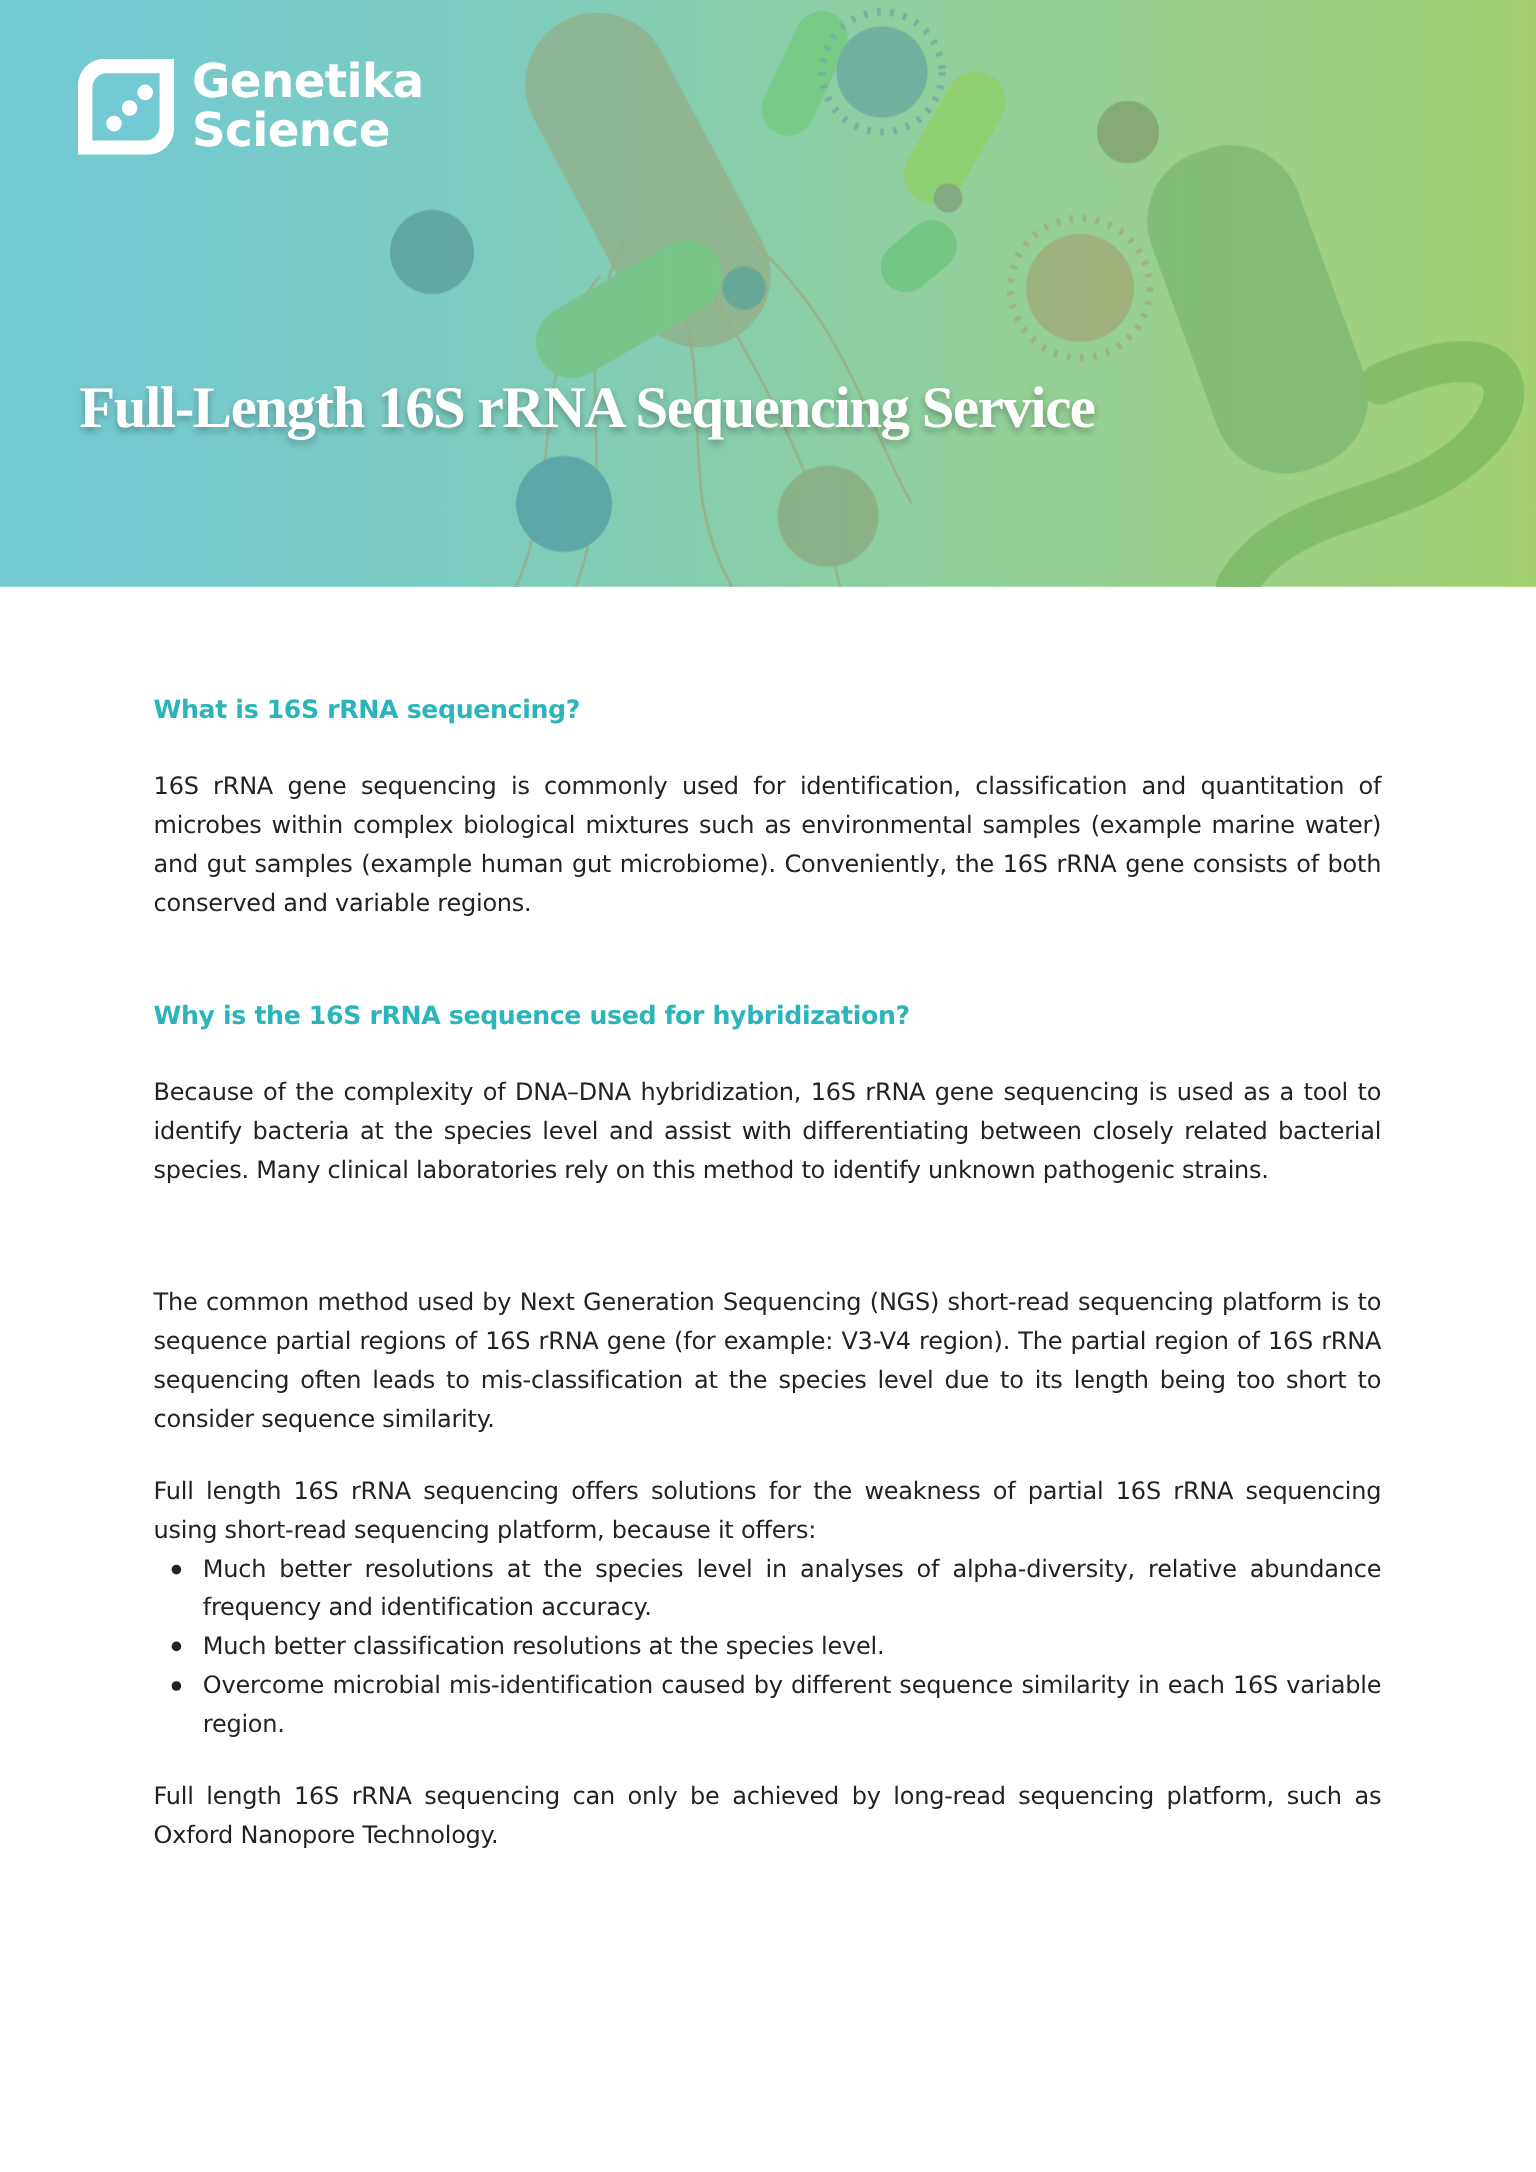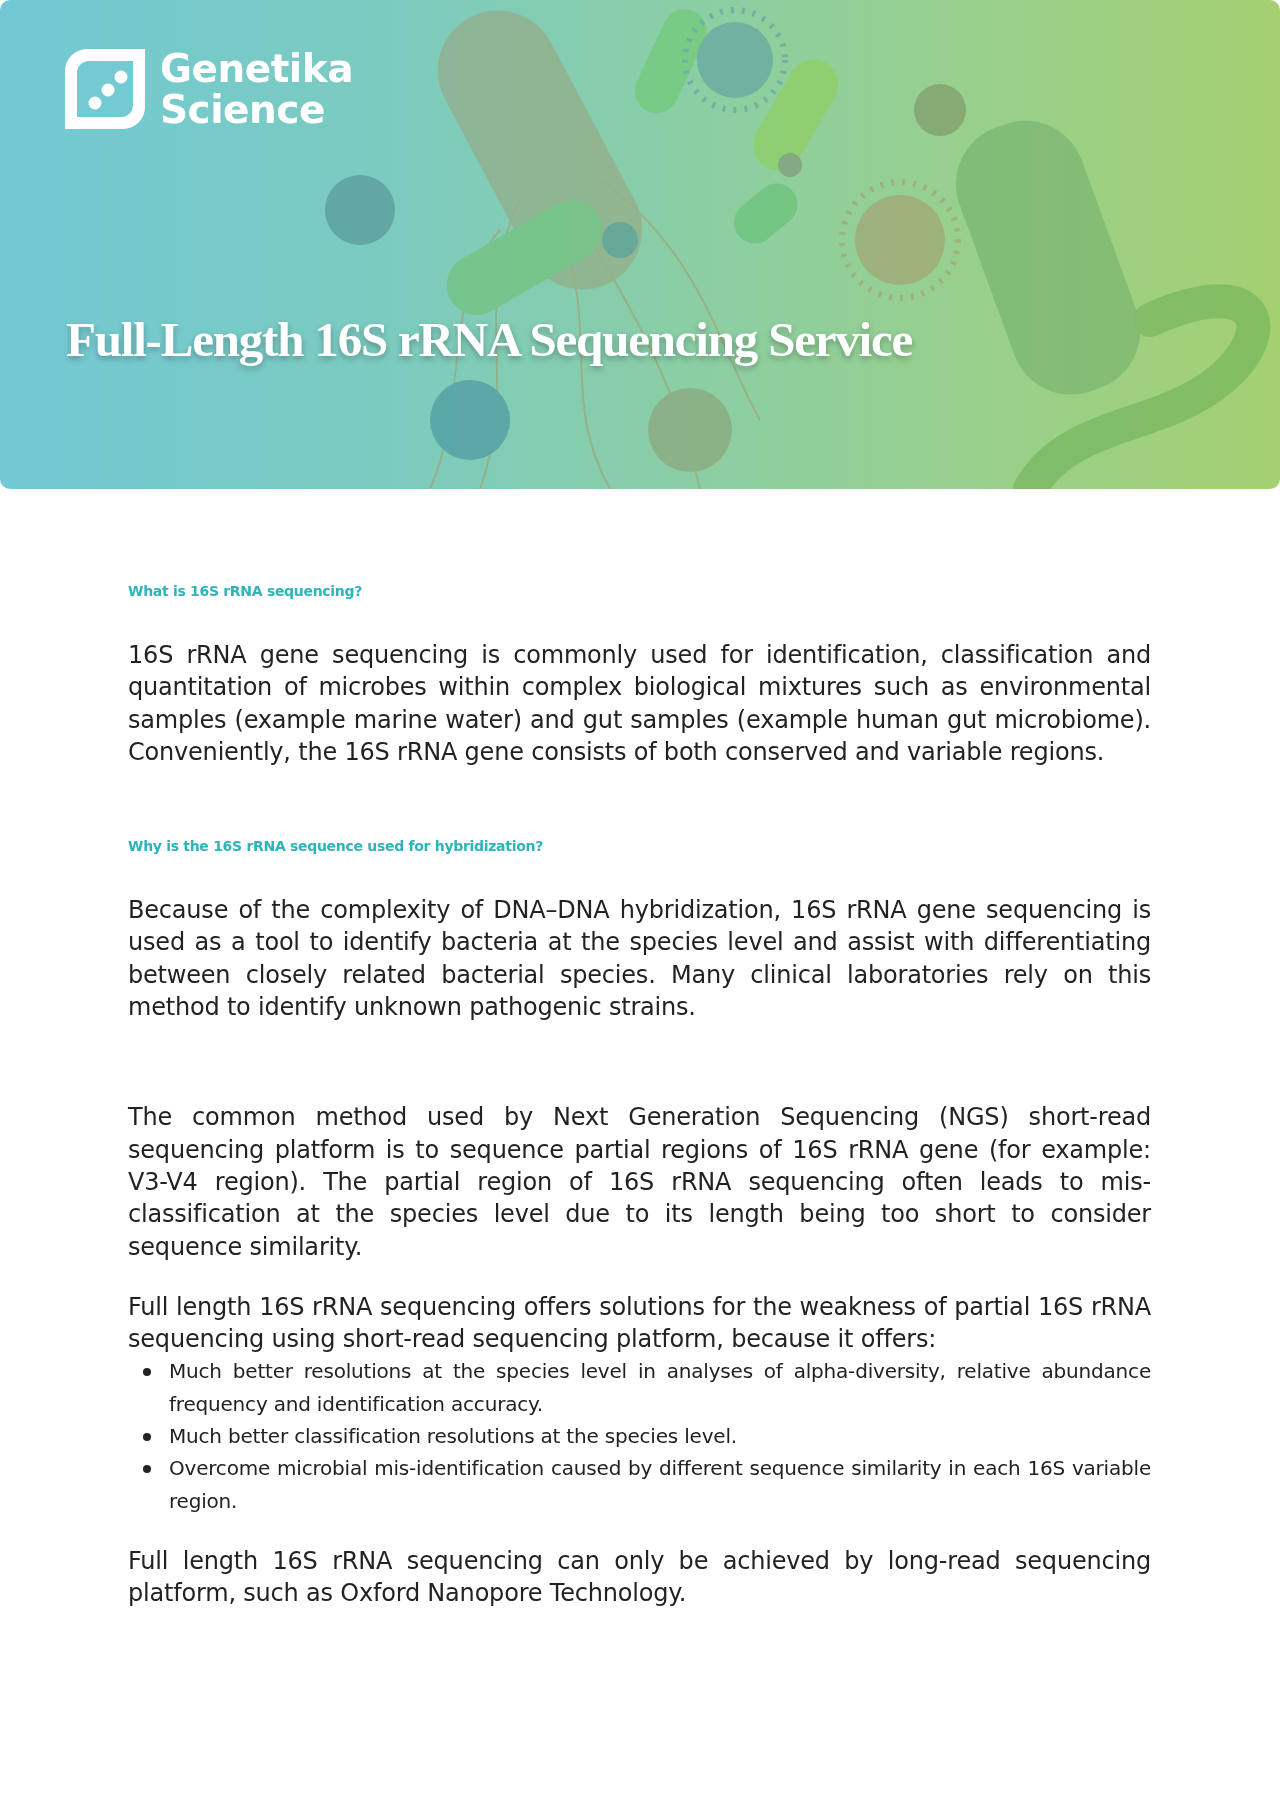--- a/index.html
+++ b/index.html
@@ -3,40 +3,39 @@
 <meta charset="utf-8">
 <style>
   * { box-sizing: border-box; margin: 0; padding: 0; }
   html, body { width: 1280px; height: 1810px; background: #ffffff; overflow: hidden; }
   body { position: relative; font-family: "DejaVu Sans", "Liberation Sans", sans-serif; color: #222222; }
 
   .banner {
     position: absolute; left: 0; top: 0; width: 1280px; height: 489px;
     background: linear-gradient(90deg, #72c9d4 0%, #7ccbc0 30%, #8fcf9e 60%, #a5d072 100%);
     overflow: hidden;
-    border-radius: 10px;
   }
   .banner svg.deco { position: absolute; left: 0; top: 0; }
 
   .logo { position: absolute; left: 65px; top: 48px; display: flex; align-items: center; }
   .logo-mark { width: 80px; height: 80px; position: relative; }
   .logo-text { margin-left: 15px; color: #ffffff; font-weight: bold; font-size: 39px; line-height: 41px; letter-spacing: -0.5px; }
   .logo-text div { white-space: nowrap; }
 
   .banner-title {
     position: absolute; left: 66px; top: 302px; width: 1200px;
     color: #ffffff; font-weight: bold; font-size: 49px; line-height: 76px;
     letter-spacing: -1.2px; text-shadow: 0 3px 6px rgba(0,0,0,0.28);
     font-family: Liberation Serif, serif;
   }
   .banner-title div { white-space: nowrap; }
 
   .content { position: absolute; left: 128px; top: 575px; width: 1023px; }
-  .h { color: #2bb5bb; font-weight: bold; font-size: 14px; line-height: 32px; letter-spacing: -0.3px; text-align: justify; text-align-last: left; }
-  .p { font-size: 24px; line-height: 32.3px; text-align: justify; color: #222222; letter-spacing: -0.2px; }
+  .h { color: #2bb5bb; font-weight: bold; font-size: 21px; line-height: 32px; letter-spacing: -0.3px; text-align: justify; text-align-last: left; }
+  .p { font-size: 20px; line-height: 32.3px; text-align: justify; color: #222222; letter-spacing: -0.2px; }
   .mt-heading1 { margin-top: 0; }
   .gap-h-p { margin-top: 32px; }
   .gap-p-h { margin-top: 62px; }
   .gap-p-h2 { margin-top: 78px; }
   .gap-p-p { margin-top: 28px; }
 
   ul.bullets { list-style: none; padding-left: 41px; }
   ul.bullets li { position: relative; font-size: 20px; line-height: 32.3px; text-align: justify; letter-spacing: -0.2px; }
   ul.bullets li .dot { position: absolute; left: -26px; top: 13px; width: 8px; height: 8px; border-radius: 50%; background: #222222; }
 </style>

